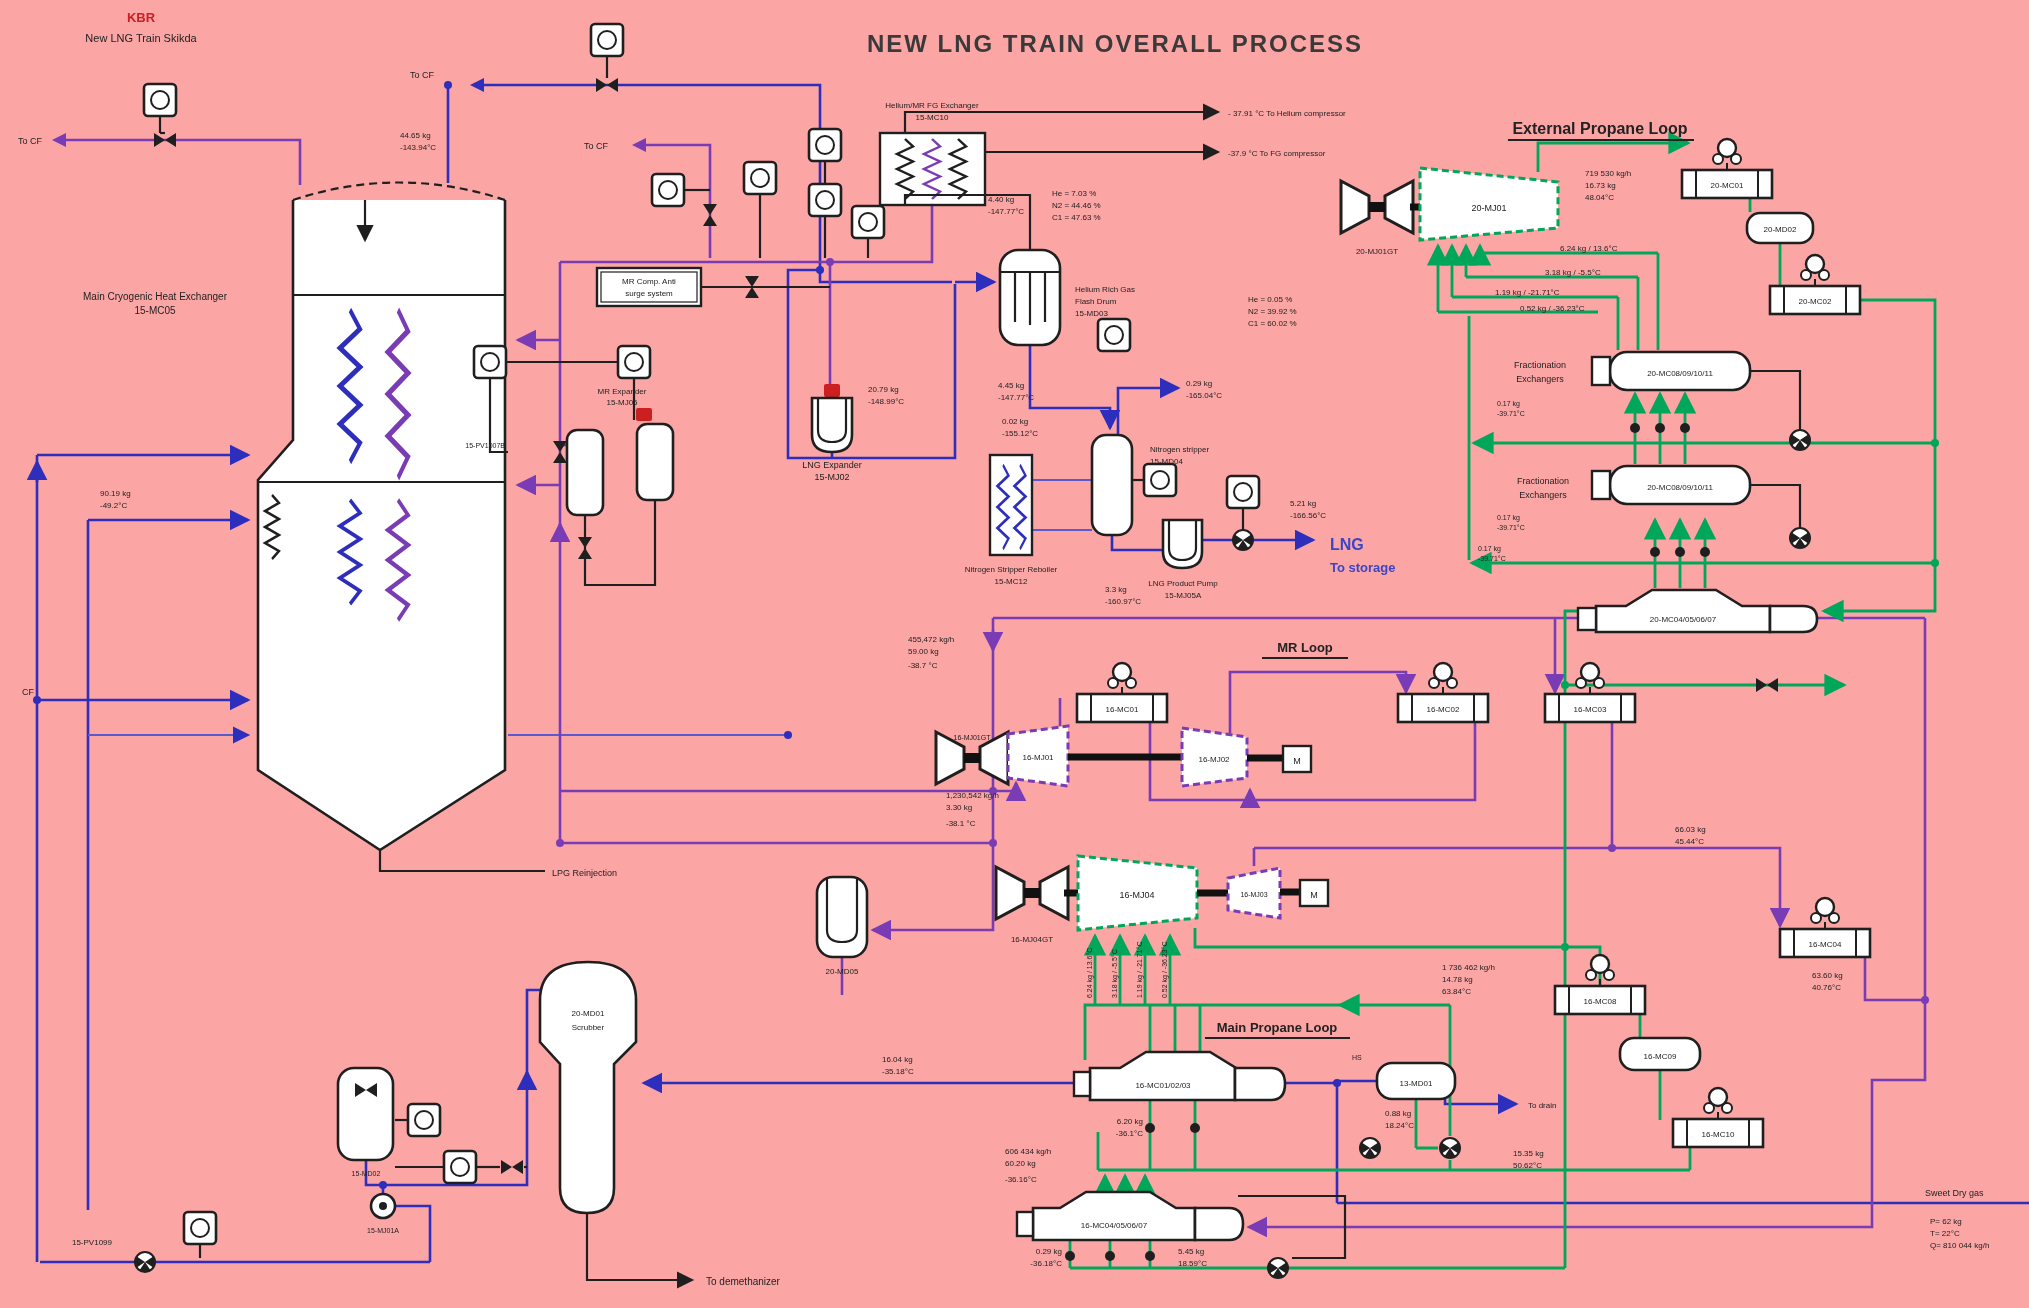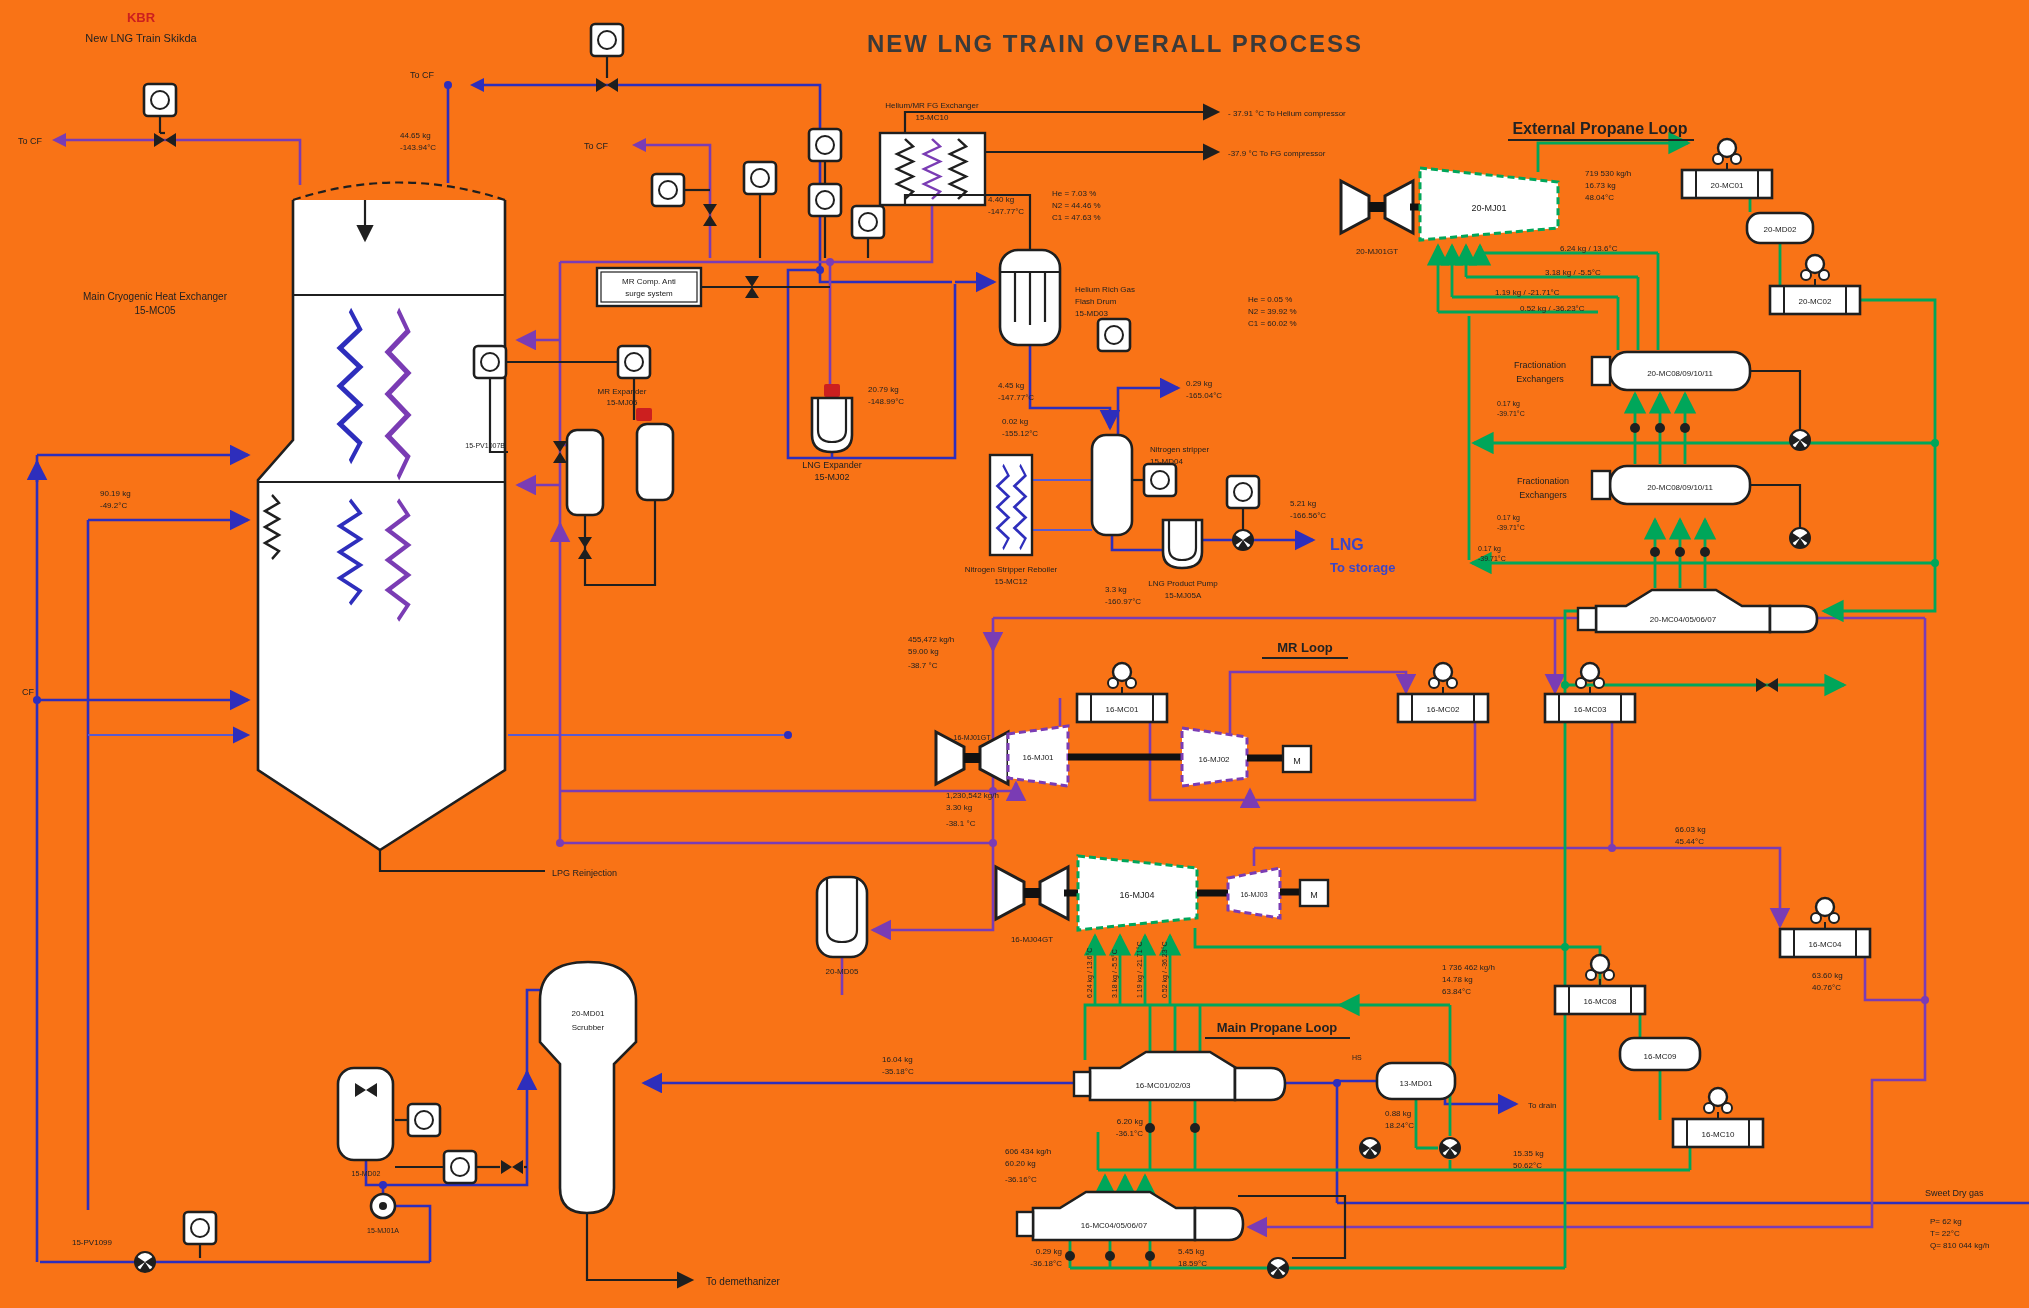--- a/index.html
+++ b/index.html
@@ -1,16 +1,16 @@
 <!DOCTYPE html>
 <html><head>
 <meta charset="utf-8">
 <style>
   html,body{margin:0;padding:0;background:#fff}
-  #wrap{width:2029px;height:1308px;position:relative;background:#f97316}
+  #wrap{width:2029px;height:1308px;position:relative;background:#fca5a5}
   svg{display:block}
   text{font-family:"Liberation Sans",sans-serif;fill:#222}
   .t6{font-size:7px}.t7{font-size:8px}.t8{font-size:9px}.t9{font-size:10px}.t10{font-size:11px}
   .t12{font-size:13px;font-weight:bold}.t14{font-size:16px;font-weight:bold}
   .title{font-size:24px;font-weight:bold;fill:#3a3a3a;letter-spacing:2px}
   .red-t{fill:#cc1f1f;font-weight:bold}
   .blue-t{fill:#3a46c8}
   .mid{text-anchor:middle}.end{text-anchor:end}
   .bl{stroke:#2e2ebc;stroke-width:2.6;fill:none}
   .bl2{stroke:#5a5ad0;stroke-width:2.2;fill:none}

